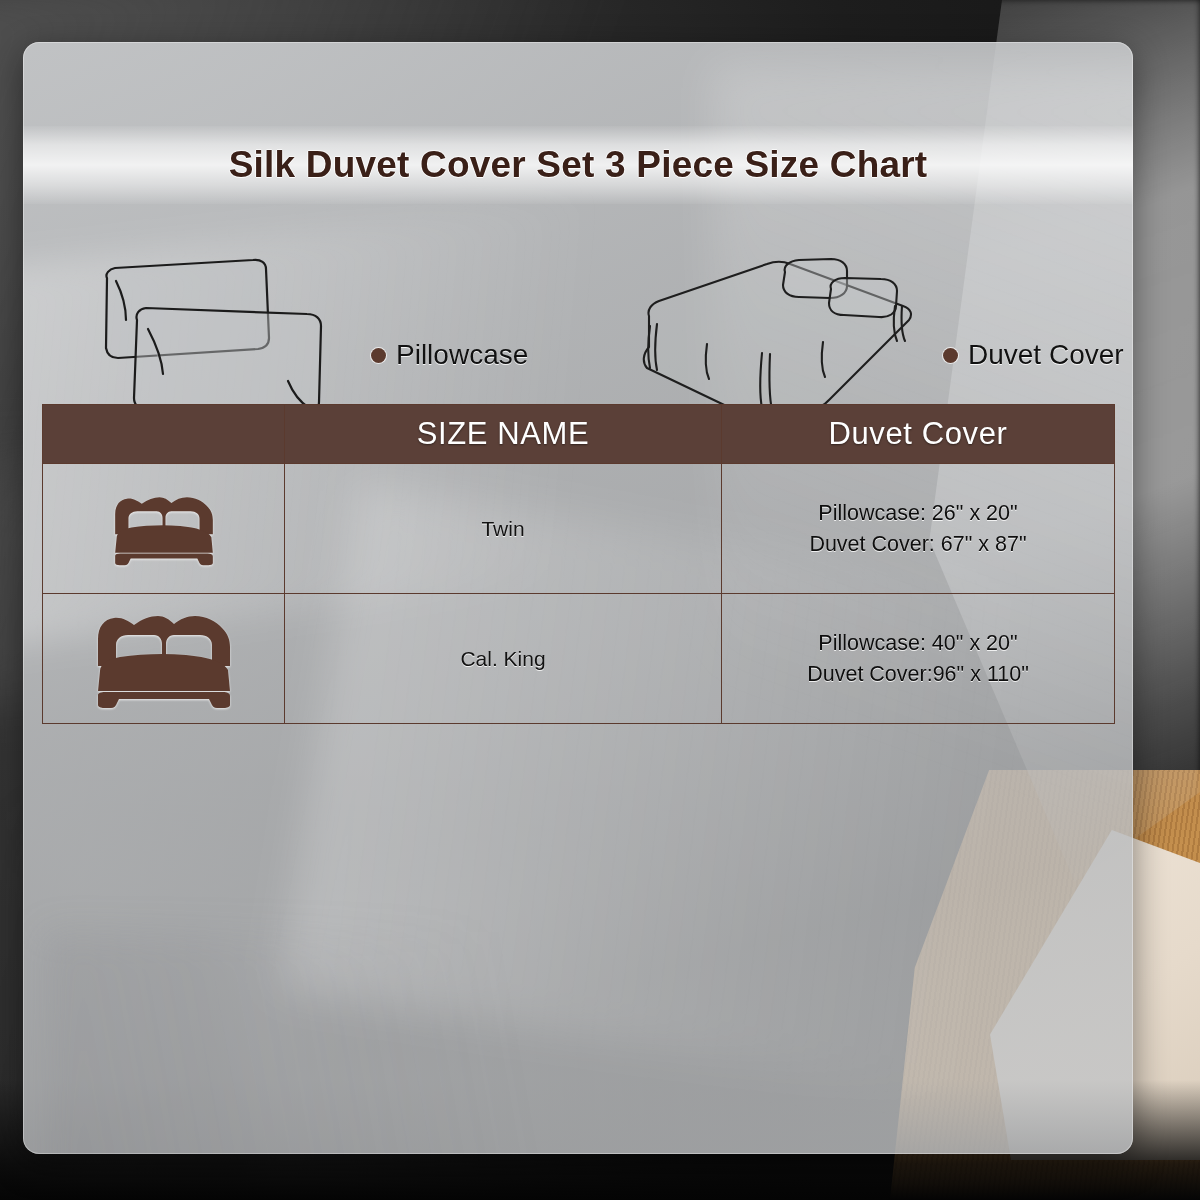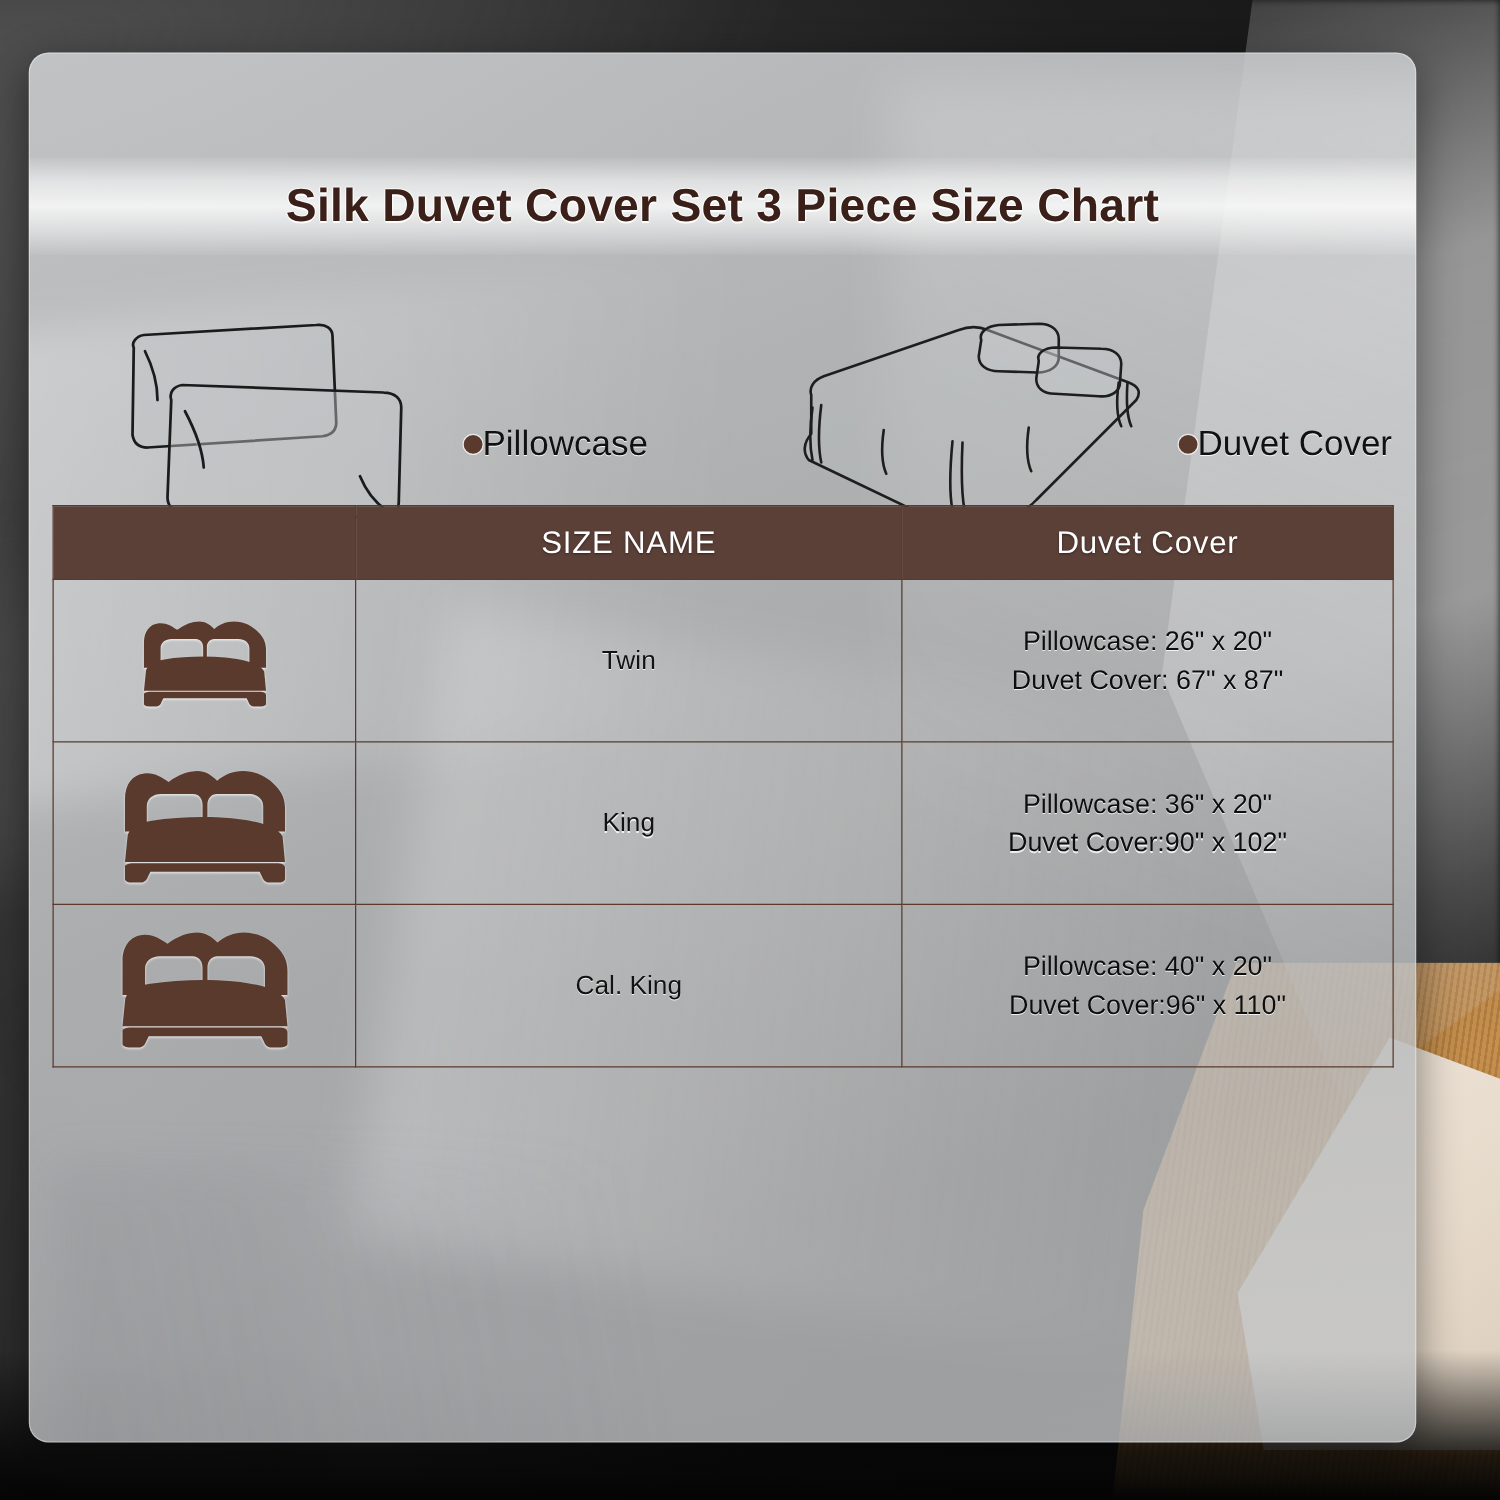--- a/index.html
+++ b/index.html
@@ -112,21 +112,21 @@
     letter-spacing:.2px;
     text-shadow:0 1px 0 rgba(255,255,255,.95),0 -1px 0 rgba(255,255,255,.7),
                 1px 0 0 rgba(255,255,255,.7),-1px 0 0 rgba(255,255,255,.7);
     text-align:center;
   }
 
   
   #legend{position:absolute;left:0;top:200px;width:100%;height:190px;}
   .legend-art{position:absolute;}
   .legend-label{
-    position:absolute;display:flex;align-items:center;gap:0;
+    position:absolute;display:flex;align-items:center;gap:10px;
     font-size:28px;color:#111;
     text-shadow:0 1px 0 rgba(255,255,255,.85);
   }
   .dot{
     width:15px;height:15px;border-radius:50%;
     background:#5b3a2e;box-shadow:0 0 0 1px rgba(255,255,255,.7);
     display:inline-block;flex:none;
   }
 
   
@@ -137,21 +137,21 @@
   }
   #size-table th,#size-table td{
     border:1px solid #5b3a2e;
     padding:0;
   }
   #size-table thead th{
     height:58px;
     background:#5b4038;
     color:#fff;
     font-weight:normal;
-    font-size:25px;
+    font-size:31px;
     letter-spacing:.6px;
     text-shadow:0 1px 2px rgba(0,0,0,.45);
   }
   .col-icon{width:242px;}
   .col-name{width:437px;}
   .col-dim{width:393px;}
 
   #size-table tbody tr{height:130px;}
   .cell-icon{text-align:center;vertical-align:middle;}
   .cell-name{
@@ -280,45 +280,20 @@
   </svg>
      </td>
      <td class="cell-name">Twin</td>
      <td class="cell-dim">
        <div>Pillowcase: 26" x 20"</div>
        <div>Duvet Cover: 67" x 87"</div>
      </td>
         </tr>
         <tr>
           <td class="cell-icon">
-       <svg class="bed-svg" width="144" height="97" viewBox="0 0 148 100" style="filter:drop-shadow(0 1px 1px rgba(255,255,255,.75));">
-    <g fill="#5b3a2e">
-      <path d="M8 30 C8 18 14 10 24 9 C32 8 38 12 44 16 C52 10 60 7 68 7
-               C74 7 79 10 84 15 C90 10 97 7 105 7 C116 7 126 12 132 19
-               C138 25 140 31 140 38 L140 57 L122 57 L122 36
-               C122 30 117 26 110 26 L84 26 C79 26 76 30 76 35 L76 57
-               L72 57 L72 35 C72 30 69 26 64 26 L38 26
-               C31 26 26 30 26 36 L26 57 L8 57 Z"></path>
-      <path d="M10 62 C10 55 18 50 30 48 C50 45 74 44 96 46
-               C118 48 134 53 138 61 L140 82 L8 82 Z"></path>
-      <path d="M8 86 C8 84 11 83 15 83 L133 83 C137 83 140 84 140 87
-               L140 96 C140 98 137 99 134 99 L127 99 C124 99 122 97 121 94
-               L119 90 L29 90 L27 94 C26 97 24 99 21 99 L14 99
-               C11 99 8 98 8 96 Z"></path>
-    </g>
-  </svg>
-     </td>
-     <td class="cell-name">King</td>
-     <td class="cell-dim">
-       <div>Pillowcase: 36" x 20"</div>
-       <div>Duvet Cover:90" x 102"</div>
-     </td>
-        </tr>
-        <tr>
-          <td class="cell-icon">
        <svg class="bed-svg" width="148" height="100" viewBox="0 0 148 100" style="filter:drop-shadow(0 1px 1px rgba(255,255,255,.75));">
     <g fill="#5b3a2e">
       <path d="M8 30 C8 18 14 10 24 9 C32 8 38 12 44 16 C52 10 60 7 68 7
                C74 7 79 10 84 15 C90 10 97 7 105 7 C116 7 126 12 132 19
                C138 25 140 31 140 38 L140 57 L122 57 L122 36
                C122 30 117 26 110 26 L84 26 C79 26 76 30 76 35 L76 57
                L72 57 L72 35 C72 30 69 26 64 26 L38 26
                C31 26 26 30 26 36 L26 57 L8 57 Z"></path>
       <path d="M10 62 C10 55 18 50 30 48 C50 45 74 44 96 46
                C118 48 134 53 138 61 L140 82 L8 82 Z"></path>

